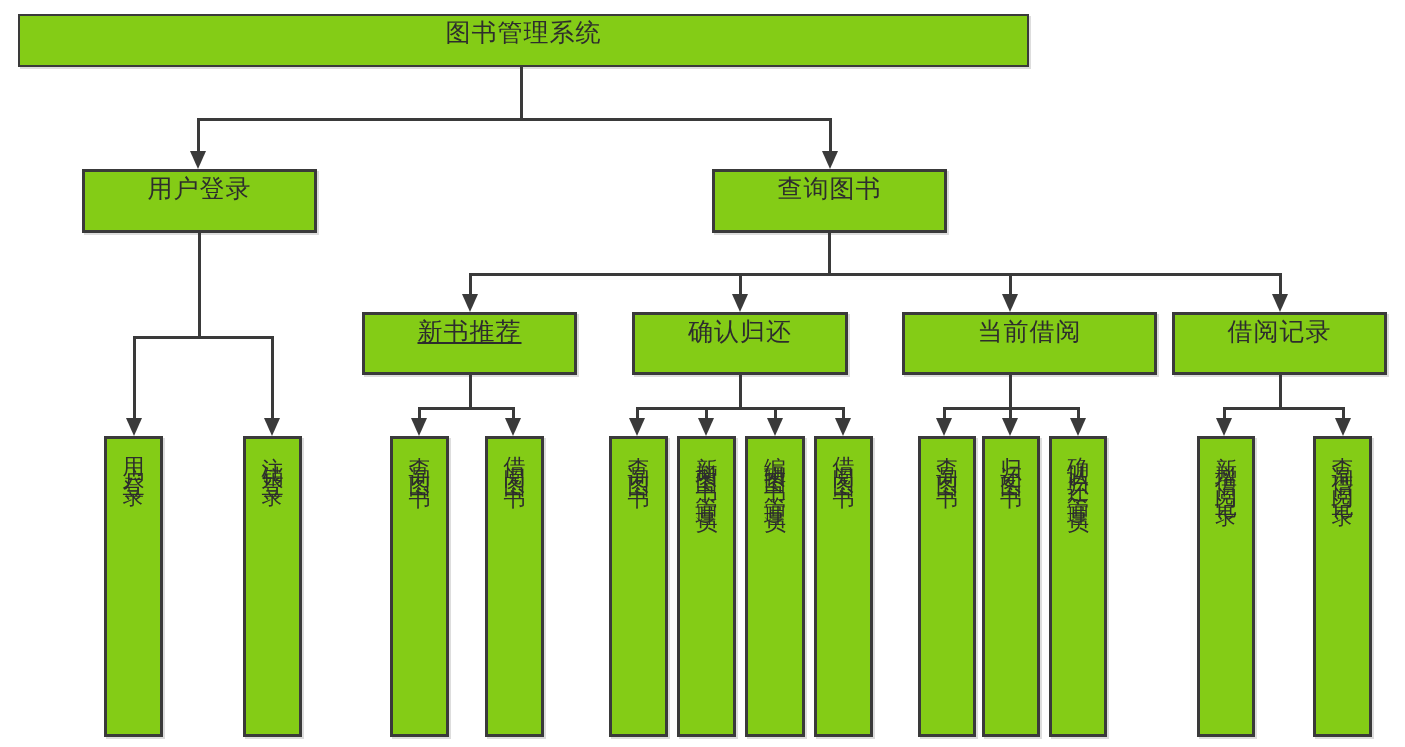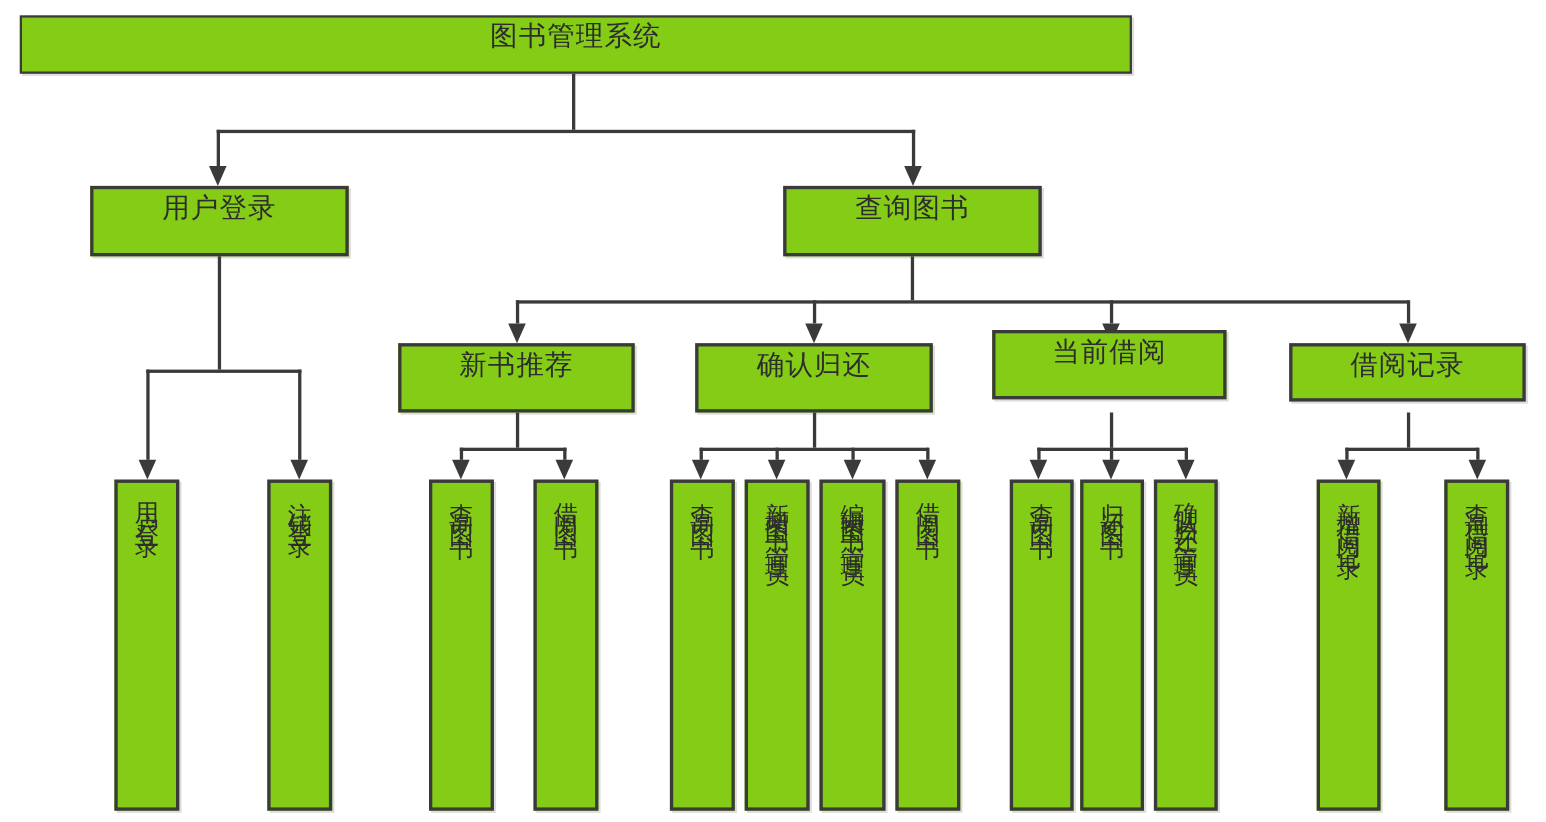--- a/index.html
+++ b/index.html
@@ -91,30 +91,30 @@
   <div class="hl" style="left:469px; top:273px; width:812px;"></div>
   <div class="vl" style="left:469px; top:273px; height:21px;"></div>
   <div class="arr" style="left:462px; top:294px;"></div>
   <div class="vl" style="left:739px; top:273px; height:21px;"></div>
   <div class="arr" style="left:732px; top:294px;"></div>
   <div class="vl" style="left:1009px; top:273px; height:21px;"></div>
   <div class="arr" style="left:1002px; top:294px;"></div>
   <div class="vl" style="left:1279px; top:273px; height:21px;"></div>
   <div class="arr" style="left:1272px; top:294px;"></div>
 
-  <div class="box" style="left:362px; top:312px; width:215px; height:63px;">
+  <div class="box" style="left:362px; top:312px; width:215px; height:63px;text-decoration:underline;">
     <span class="hlabel">新书推荐</span>
   </div>
   <div class="box" style="left:632px; top:312px; width:216px; height:63px;">
     <span class="hlabel">确认归还</span>
   </div>
-  <div class="box" style="left:902px; top:300px; width:213px; height:63px;">
+  <div class="box" style="left:902px; top:312px; width:255px; height:63px;">
     <span class="hlabel">当前借阅</span>
   </div>
-  <div class="box" style="left:1172px; top:312px; width:215px; height:53px;">
+  <div class="box" style="left:1172px; top:312px; width:215px; height:63px;">
     <span class="hlabel">借阅记录</span>
   </div>
 
   <div class="vl" style="left:469px; top:375px; height:32px;"></div>
   <div class="hl" style="left:418px; top:407px; width:97px;"></div>
   <div class="vl" style="left:418px; top:407px; height:11px;"></div>
   <div class="arr" style="left:411px; top:418px;"></div>
   <div class="vl" style="left:512px; top:407px; height:11px;"></div>
   <div class="arr" style="left:505px; top:418px;"></div>
 

